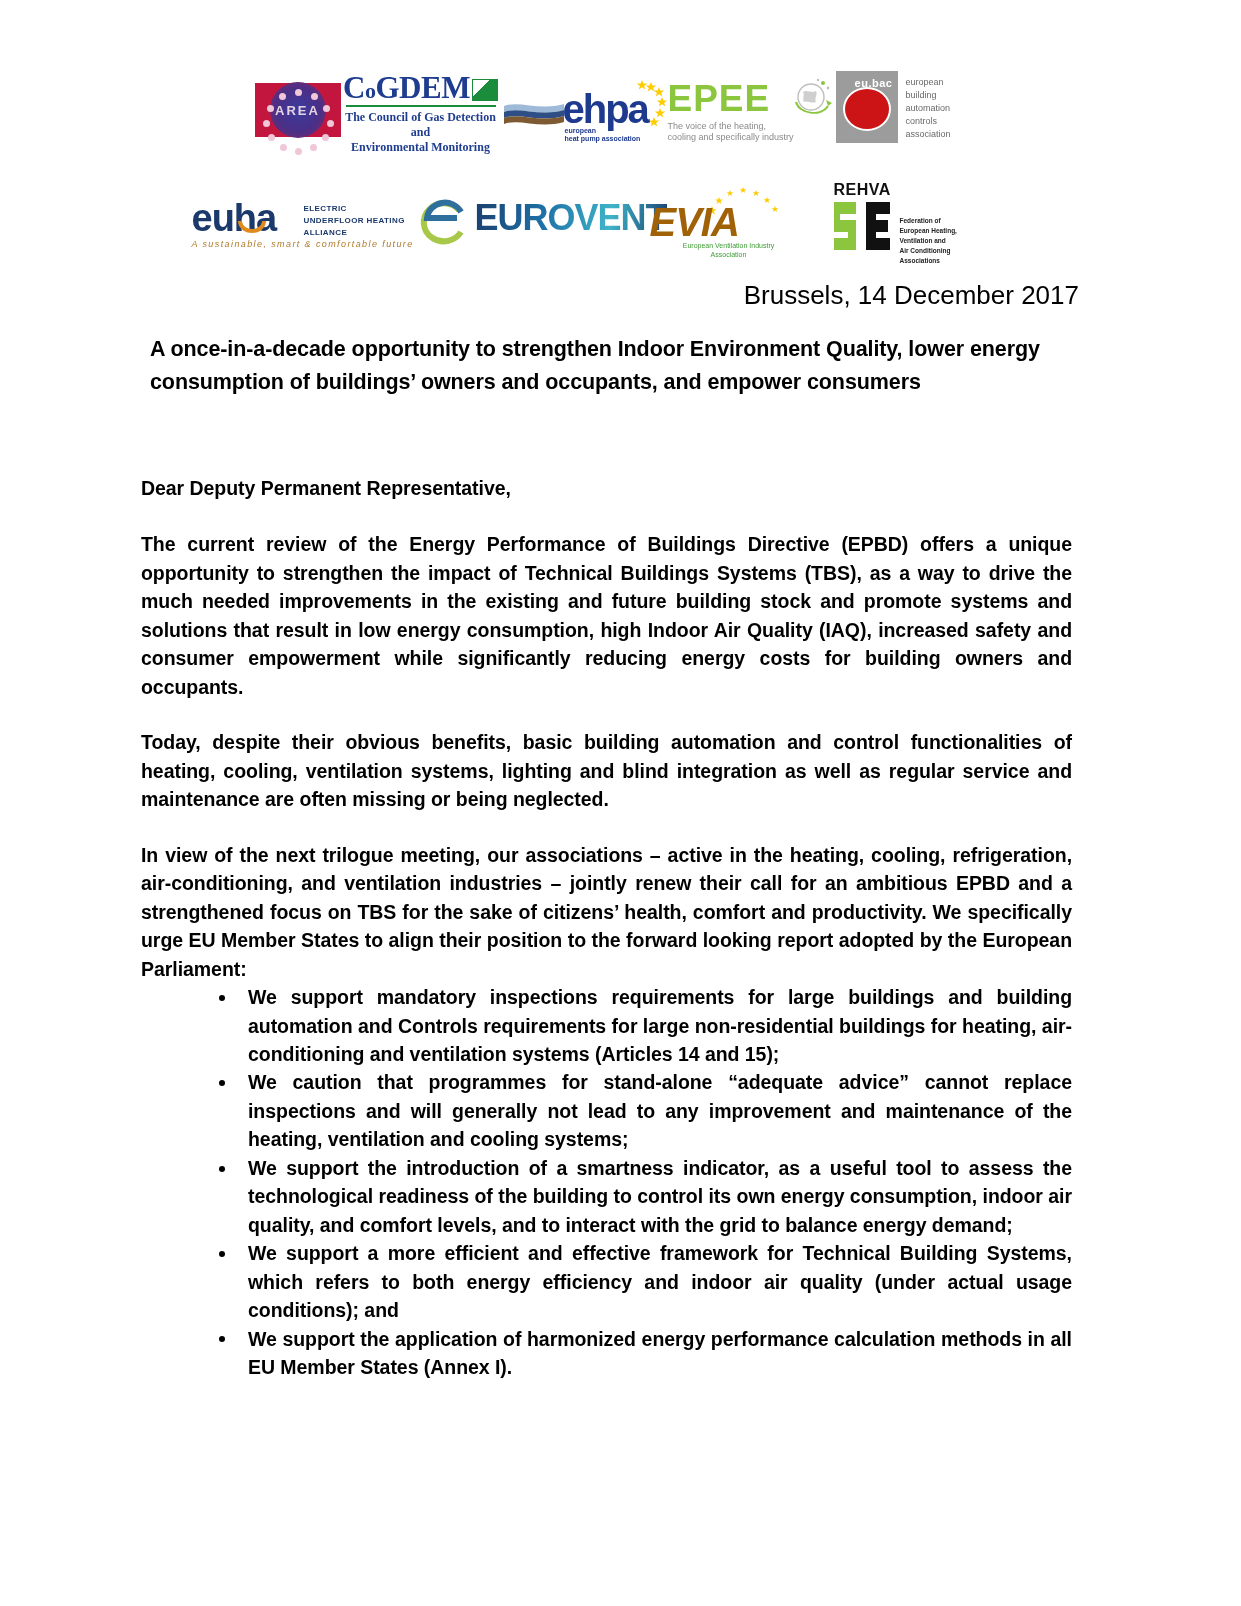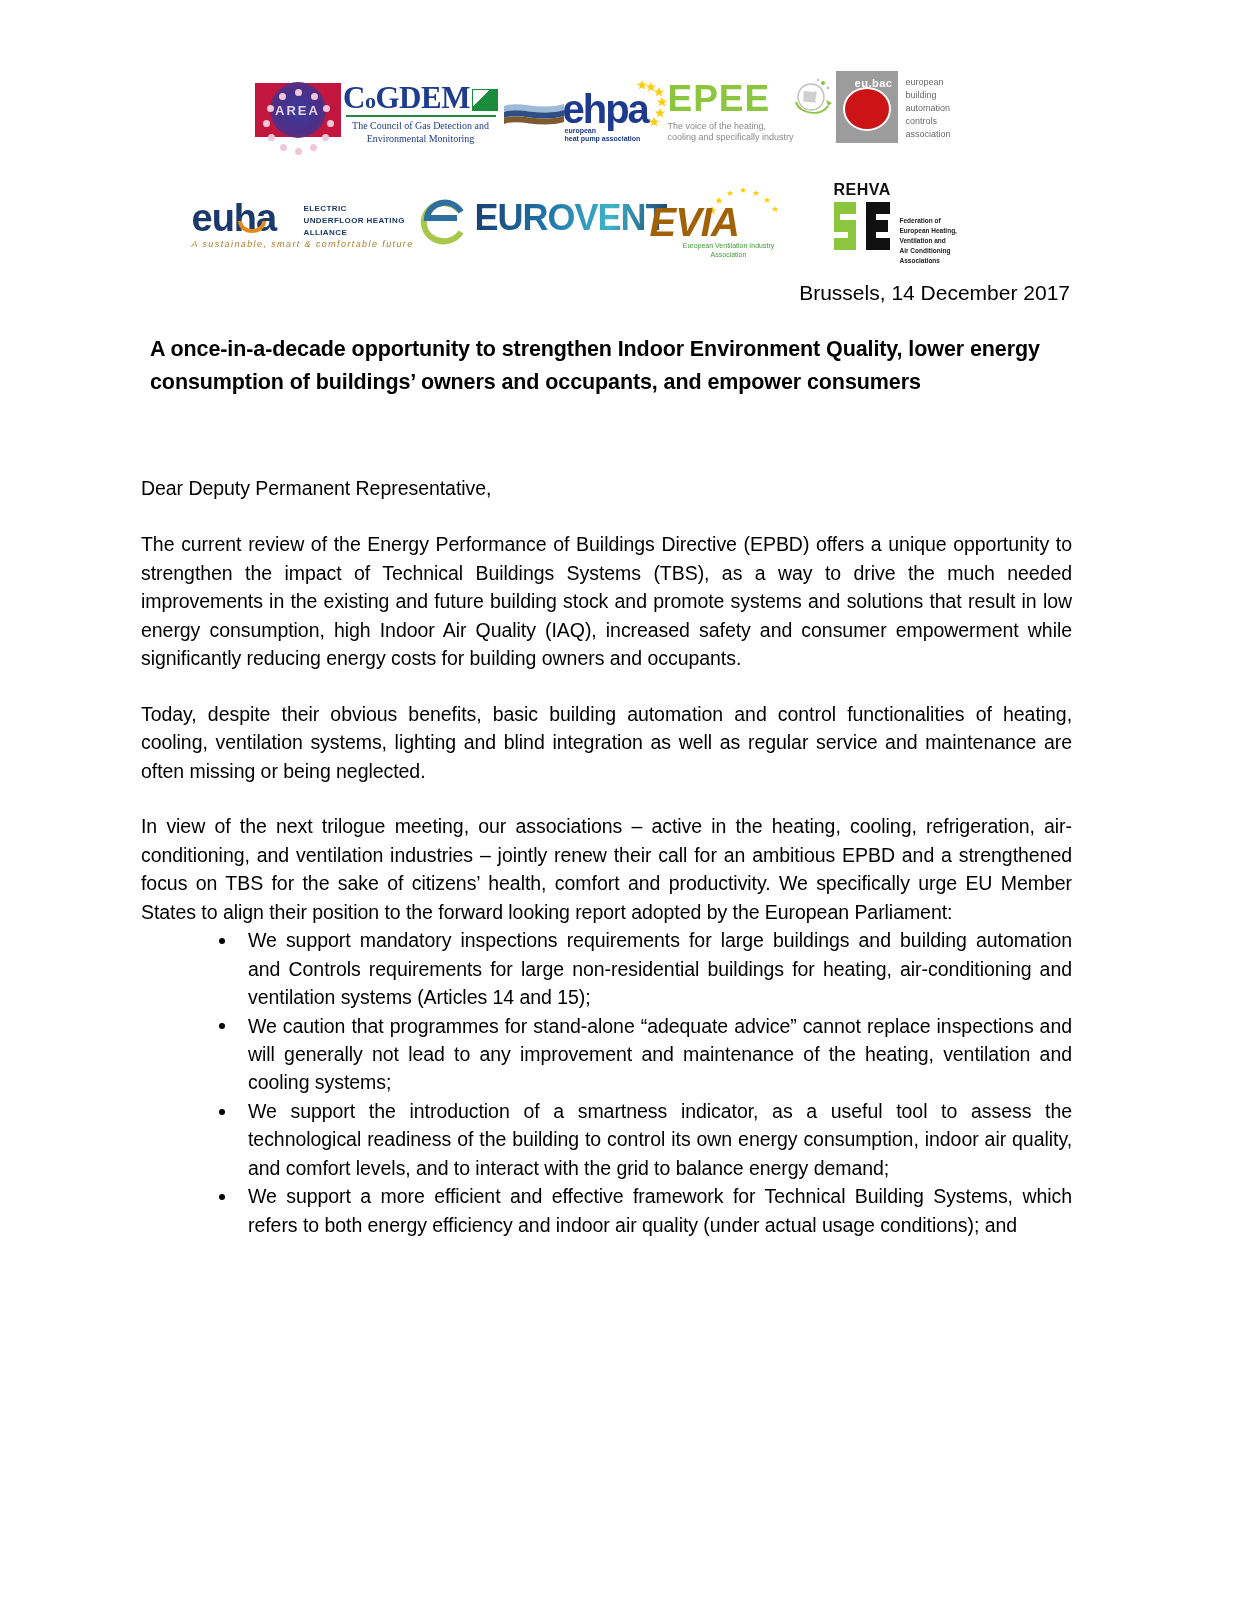--- a/index.html
+++ b/index.html
@@ -101,22 +101,22 @@
     border: 1px solid #1a8c3c;
     box-sizing: border-box;
   }
   .cogdem-rule {
     width: 150px; height: 2px;
     background: #1a8c3c;
     margin: 2px auto 3px auto;
   }
   .cogdem-sub {
     font-family: "Liberation Serif", serif;
-    font-size: 10px;
-    font-weight: normal;
+    font-size: 12px;
+    font-weight: bold;
     color: #1f3d8f;
     line-height: 1.25;
   }
 
   
   .ehpa { width: 165px; position: relative; height: 70px; }
   .ehpa-waves { position: absolute; left: 2px; top: 24px; width: 62px; height: 26px; }
   .ehpa-word {
     position: absolute;
     left: 62px; top: 14px;
@@ -274,42 +274,43 @@
     position: absolute; left: 82px; top: 34px;
     font-size: 6.5px;
     font-weight: bold;
     color: #222222;
     line-height: 1.55;
   }
 
   
   .doc-date {
     position: absolute;
-    left: 139px;
+    left: 148px;
     top: 280px;
     width: 931px;
     text-align: right;
-    font-size: 21px;
+    font-size: 26px;
     line-height: 1.2;
   }
   .doc-title {
     position: absolute;
     left: 150px;
     top: 333px;
     width: 915px;
     font-size: 21.5px;
     font-weight: bold;
     line-height: 1.52;
     letter-spacing: -0.1px;
   }
   .body-block {
     position: absolute;
     left: 141px;
     top: 474px;
     width: 931px;
+    font-weight: bold;
   }
   p.para {
     margin: 0 0 27px 0;
     font-size: 19.5px;
     line-height: 1.46;
     text-align: justify;
     letter-spacing: -0.05px;
   }
   p.para.salut { margin-bottom: 28px; }
   p.para:last-of-type { margin-bottom: 0; }
@@ -510,16 +511,17 @@
     <p class="para salut">Dear Deputy Permanent Representative,</p>
     <p class="para">The current review of the Energy Performance of Buildings Directive (EPBD) offers a unique opportunity to strengthen the impact of Technical Buildings Systems (TBS), as a way to drive the much needed improvements in the existing and future building stock and promote systems and solutions that result in low energy consumption, high Indoor Air Quality (IAQ), increased safety and consumer empowerment while significantly reducing energy costs for building owners and occupants.</p>
     <p class="para">Today, despite their obvious benefits, basic building automation and control functionalities of heating, cooling, ventilation systems, lighting and blind integration as well as regular service and maintenance are often missing or being neglected.</p>
     <p class="para">In view of the next trilogue meeting, our associations – active in the heating, cooling, refrigeration, air-conditioning, and ventilation industries – jointly renew their call for an ambitious EPBD and a strengthened focus on TBS for the sake of citizens’ health, comfort and productivity. We specifically urge EU Member States to align their position to the forward looking report adopted by the European Parliament:</p>
 
     <ul class="bullets">
       <li><span class="bullet-dot"></span><span>We support mandatory inspections requirements for large buildings and building automation and Controls requirements for large non-residential buildings for heating, air-conditioning and ventilation systems (Articles 14 and 15);</span></li>
       <li><span class="bullet-dot"></span><span>We caution that programmes for stand-alone “adequate advice” cannot replace inspections and will generally not lead to any improvement and maintenance of the heating, ventilation and cooling systems;</span></li>
       <li><span class="bullet-dot"></span><span>We support the introduction of a smartness indicator, as a useful tool to assess the technological readiness of the building to control its own energy consumption, indoor air quality, and comfort levels, and to interact with the grid to balance energy demand;</span></li>
       <li><span class="bullet-dot"></span><span>We support a more efficient and effective framework for Technical Building Systems, which refers to both energy efficiency and indoor air quality (under actual usage conditions);  and</span></li>
+      <li><span class="bullet-dot"></span><span>We support the application of harmonized energy performance calculation methods in all EU Member States (Annex I).</span></li>
     </ul>
   </div>
 
 </div>
 
 </body></html>

